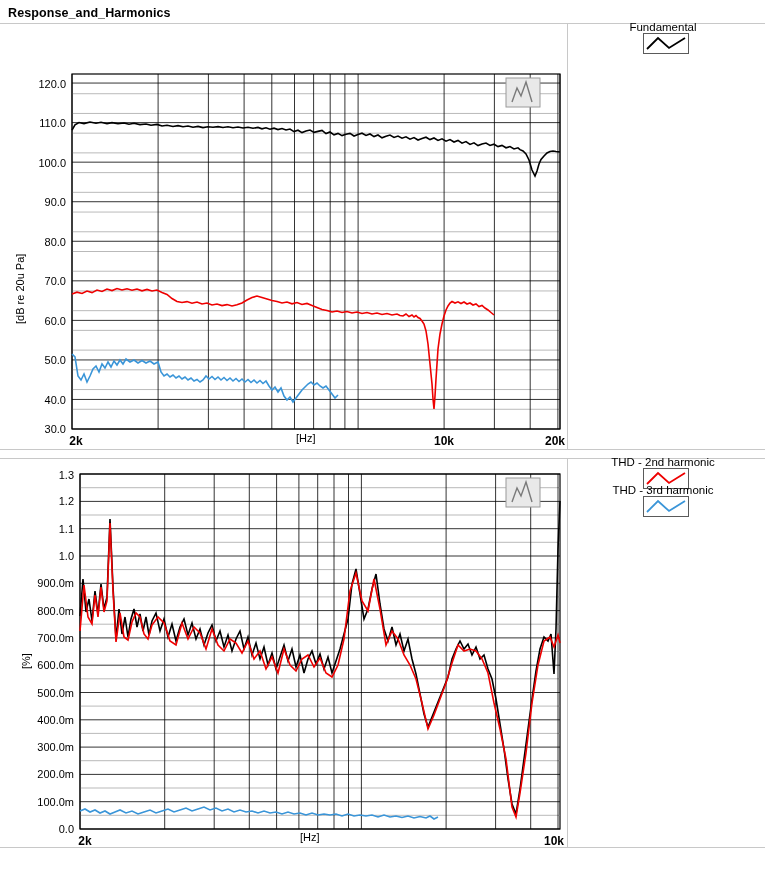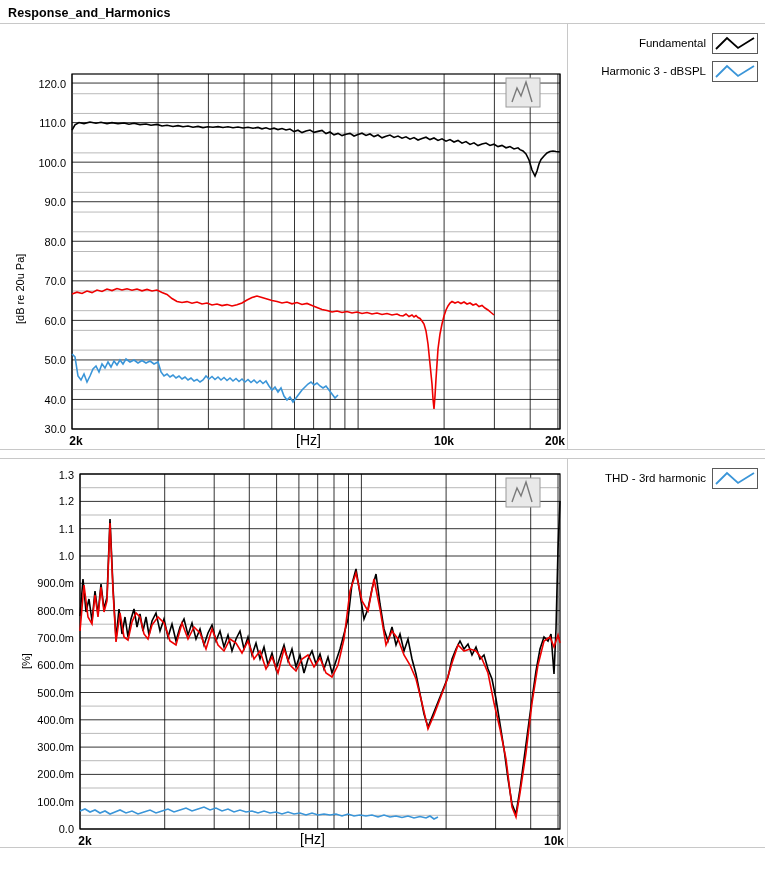--- a/index.html
+++ b/index.html
@@ -39,21 +39,21 @@
     border-right: 1px solid #c8c8c8;
     box-sizing: border-box;
   }
   .legend-box {
     background: #ffffff;
     box-sizing: border-box;
     padding: 8px 6px 4px 6px;
   }
   .legend-row {
     display: flex;
-    flex-direction: row;
+    flex-direction: column;
     align-items: center;
     justify-content: flex-end;
     margin-bottom: 6px;
     height: 22px;
   }
   .legend-label {
     font-size: 11.5px;
     color: #000;
     margin-right: 6px;
     white-space: nowrap;
@@ -69,21 +69,21 @@
   .axis-label-y {
     position: absolute;
     font-size: 11px;
     color: #000;
     transform: rotate(-90deg);
     transform-origin: left top;
     white-space: nowrap;
   }
   .axis-label-x {
     position: absolute;
-    font-size: 14px;
+    font-size: 11px;
     color: #000;
     white-space: nowrap;
   }
   .tick-text {
     font-size: 11px;
     fill: #000;
     font-family: "Liberation Sans", sans-serif;
   }
   .xtick-text {
     font-size: 12px;
@@ -187,28 +187,20 @@
 
     <div class="legend-box" style="width:196px;height:425px;">
       <div class="legend-row">
         <span class="legend-label">Fundamental</span>
         <span class="legend-swatch">
           <svg width="44" height="19" viewBox="0 0 44 19">
               <path d="M3 15 L14 4 L25 14 L41 4" fill="none" stroke="#000000" stroke-width="1.8"></path>
             </svg>
         </span>
       </div>
-      <div class="legend-row">
-        <span class="legend-label">Harmonic 3 - dBSPL</span>
-        <span class="legend-swatch">
-          <svg width="44" height="19" viewBox="0 0 44 19">
-              <path d="M3 15 L14 4 L25 14 L41 4" fill="none" stroke="#3a95d8" stroke-width="1.8"></path>
-            </svg>
-        </span>
-      </div>
     </div>
   </div>
 </div>
 
 <div class="spacer"></div>
 
 <div class="panel">
   <div class="panel-body">
     <div class="plot-area" style="width:568px;height:388px;">
       <svg width="568" height="388" viewBox="0 0 568 388">
@@ -291,20 +283,28 @@
         <polyline fill="none" stroke="#3a95d8" stroke-width="1.6" points="80,352.0 85,350.0 90,353.0 95,351.0 100,354.0 105,352.0 110,355.0 115,353.0 120,351.0 126,354.0 132,352.0 138,355.0 144,353.0 150,351.0 156,354.0 162,352.0 168,350.0 174,353.0 180,351.0 186,349.0 192,352.0 198,350.0 204,348.0 210,351.0 216,349.0 222,352.0 228,350.0 234,353.0 240,351.0 246,353.0 252,352.0 258,354.0 264,352.0 270,354.0 276,353.0 282,355.0 288,353.0 294,355.0 300,354.0 306,356.0 312,354.0 318,356.0 324,355.0 330,356.0 336,355.0 342,357.0 348,355.0 354,357.0 360,356.0 366,357.0 372,356.0 378,358.0 384,356.0 390,358.0 396,357.0 402,358.5 408,357.0 414,359.0 420,357.5 426,359.0 430,357.0 434,360.0 438,358.0"></polyline>
         <rect x="506" y="19" width="34" height="29" fill="#e9e9e9" stroke="#9a9a9a"></rect>
         <path d="M512 43 L517 29 L521 37 L526 23 L532 43" fill="none" stroke="#7a7a7a" stroke-width="1.4"></path>
       </svg>
       <div class="axis-label-y" style="left:20px;top:210px;">[%]</div>
       <div class="axis-label-x" style="left:300px;top:372px;">[Hz]</div>
     </div>
 
     <div class="legend-box" style="width:196px;height:388px;">
       <div class="legend-row">
+        <span class="legend-label">THD - 2nd harmonic</span>
+        <span class="legend-swatch">
+          <svg width="44" height="19" viewBox="0 0 44 19">
+              <path d="M3 15 L14 4 L25 14 L41 4" fill="none" stroke="#ee0000" stroke-width="1.8"></path>
+            </svg>
+        </span>
+      </div>
+      <div class="legend-row">
         <span class="legend-label">THD - 3rd harmonic</span>
         <span class="legend-swatch">
           <svg width="44" height="19" viewBox="0 0 44 19">
               <path d="M3 15 L14 4 L25 14 L41 4" fill="none" stroke="#3a95d8" stroke-width="1.8"></path>
             </svg>
         </span>
       </div>
     </div>
   </div>
 </div>

